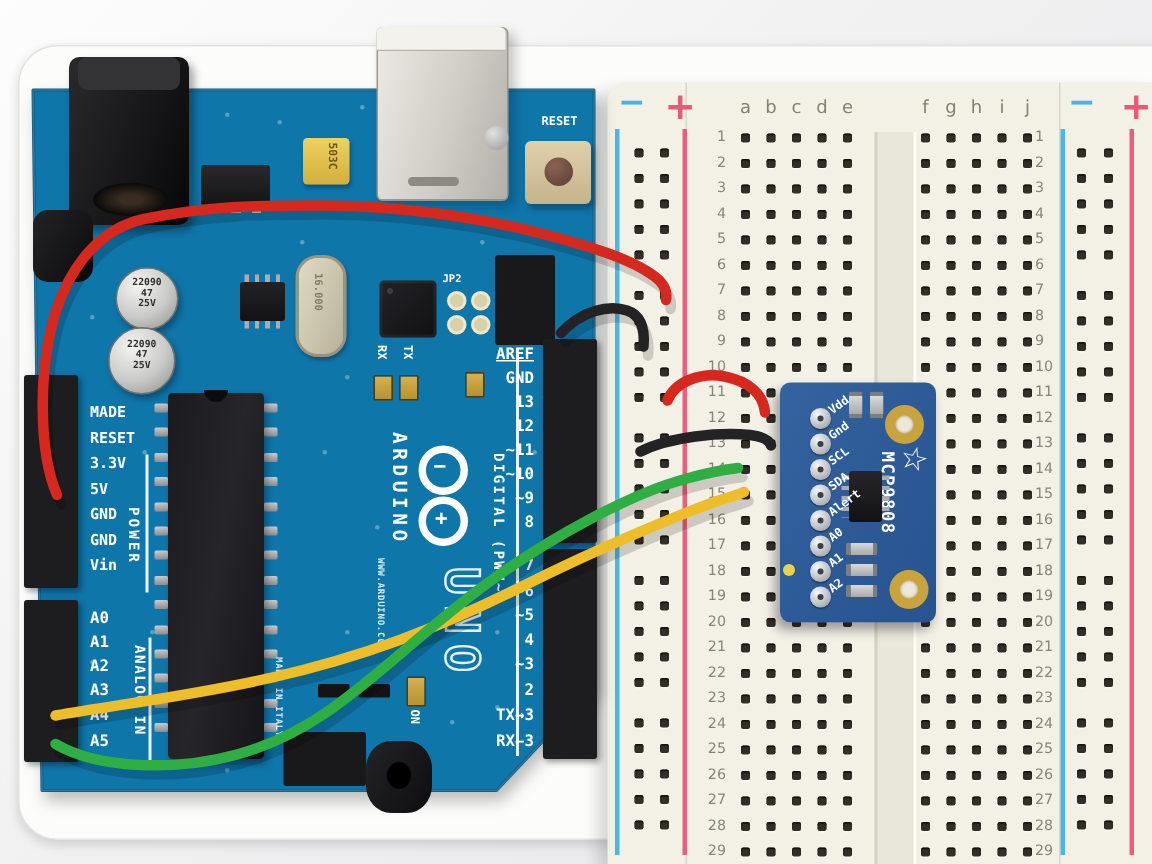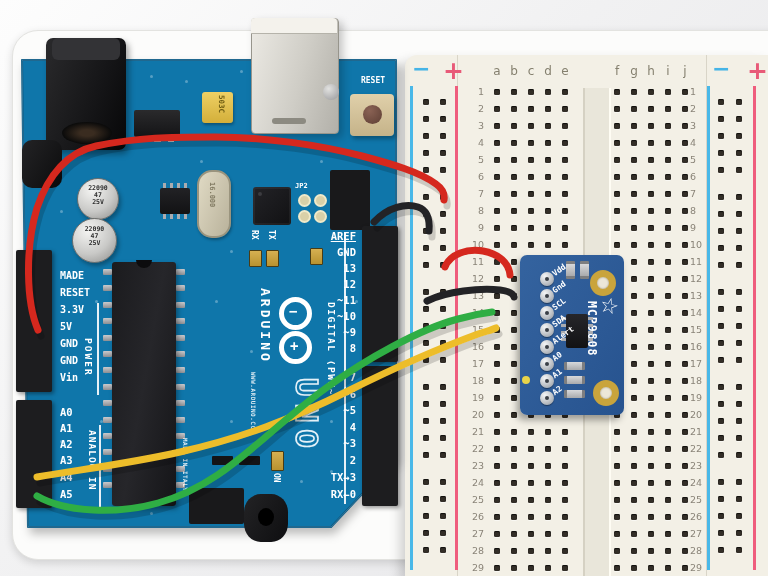--- a/index.html
+++ b/index.html
@@ -576,21 +576,21 @@
       <div class="lbl" style="left: 300px; top: 310px; width: 56px; text-align: right; font-size: 10.5px;">~10</div>
       <div class="lbl" style="left: 300px; top: 326px; width: 56px; text-align: right; font-size: 10.5px;">~9</div>
       <div class="lbl" style="left: 300px; top: 342px; width: 56px; text-align: right; font-size: 10.5px;">8</div>
       <div class="lbl" style="left: 300px; top: 371px; width: 56px; text-align: right; font-size: 10.5px;">7</div>
       <div class="lbl" style="left: 300px; top: 388px; width: 56px; text-align: right; font-size: 10.5px;">~6</div>
       <div class="lbl" style="left: 300px; top: 404px; width: 56px; text-align: right; font-size: 10.5px;">~5</div>
       <div class="lbl" style="left: 300px; top: 421px; width: 56px; text-align: right; font-size: 10.5px;">4</div>
       <div class="lbl" style="left: 300px; top: 437px; width: 56px; text-align: right; font-size: 10.5px;">~3</div>
       <div class="lbl" style="left: 300px; top: 454px; width: 56px; text-align: right; font-size: 10.5px;">2</div>
       <div class="lbl" style="left: 300px; top: 471px; width: 56px; text-align: right; font-size: 10.5px;">TX→3</div>
-      <div class="lbl" style="left: 300px; top: 488px; width: 56px; text-align: right; font-size: 10.5px;">RX←0</div>
+      <div class="lbl" style="left: 300px; top: 488px; width: 56px; text-align: right; font-size: 10.5px;">RX←3</div>
       <div class="dipleg" style="left: 103px; top: 269px;"></div>
       <div class="dipleg" style="left: 176px; top: 269px;"></div>
       <div class="dipleg" style="left: 103px; top: 285.4px;"></div>
       <div class="dipleg" style="left: 176px; top: 285.4px;"></div>
       <div class="dipleg" style="left: 103px; top: 301.8px;"></div>
       <div class="dipleg" style="left: 176px; top: 301.8px;"></div>
       <div class="dipleg" style="left: 103px; top: 318.2px;"></div>
       <div class="dipleg" style="left: 176px; top: 318.2px;"></div>
       <div class="dipleg" style="left: 103px; top: 334.6px;"></div>
       <div class="dipleg" style="left: 176px; top: 334.6px;"></div>

